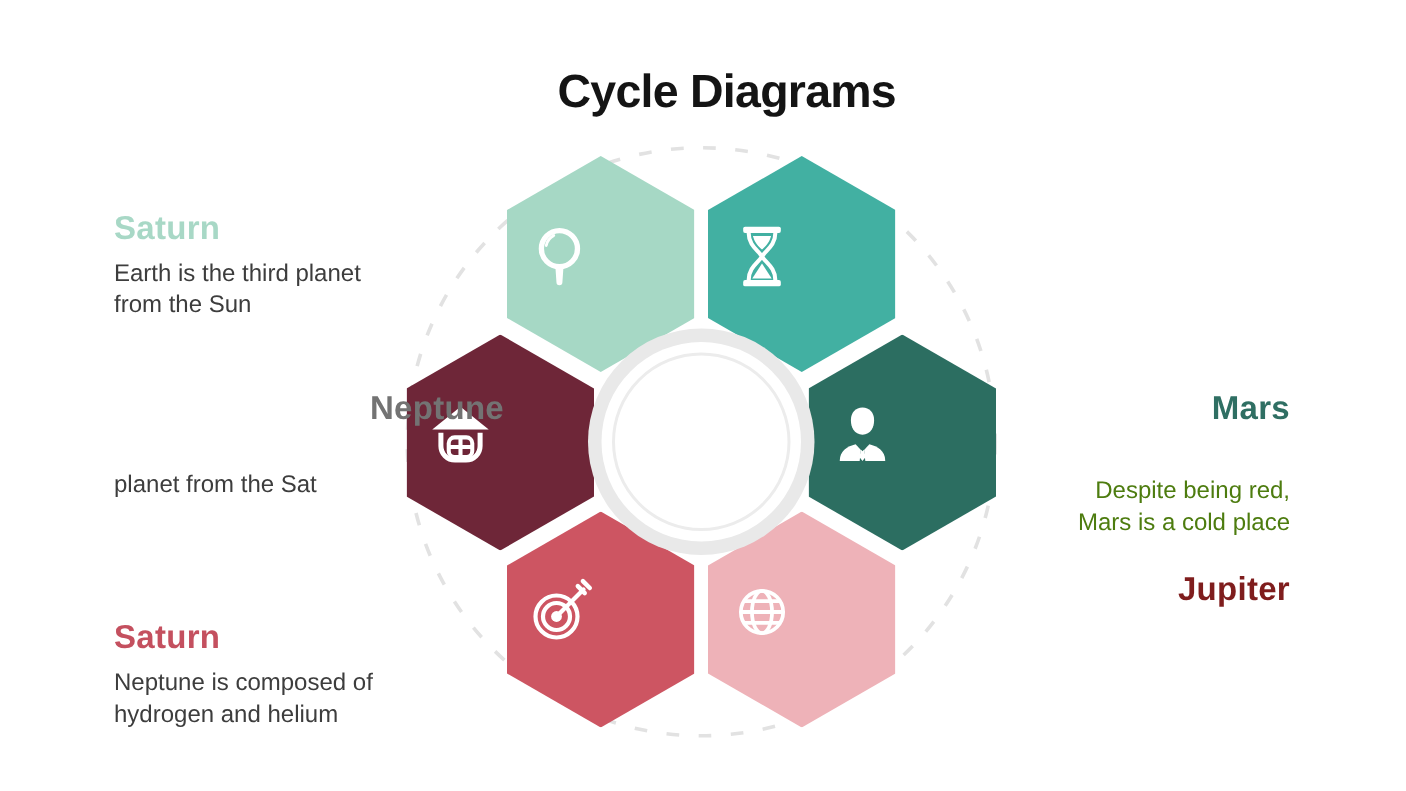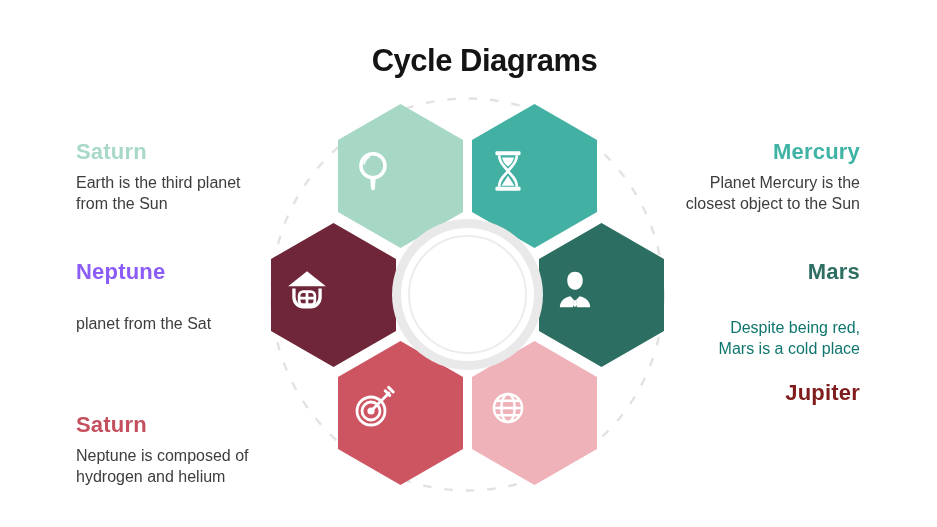--- a/index.html
+++ b/index.html
@@ -117,33 +117,29 @@
   <div class="plate" style="background: rgb(233, 233, 233);">
     <div class="plate-mid"></div>
     <div class="plate-core"></div>
   </div>
 
   <div class="info info-left row-1">
     <h2 style="color: rgb(168, 216, 198);">Saturn</h2>
     <p style="color: rgb(61, 61, 61);"><span>Earth is the third planet</span><br><span>from the Sun</span></p>
   </div>
   <div class="info info-left row-2">
-    <h2 style="color: #8b5cf6;">Neptune</h2>
+    <h2 style="color: #737373; text-align: right;">Neptune</h2>
     <p style="color: rgb(61, 61, 61);"><br><span>planet from the Sat</span></p>
   </div>
   <div class="info info-left row-3">
     <h2 style="color: rgb(196, 80, 95); margin-top: 32px;">Saturn</h2>
     <p style="color: rgb(61, 61, 61);"><span>Neptune is composed of</span><br><span>hydrogen and helium</span></p>
   </div>
 
-  <div class="info info-right row-1">
-    <h2 style="color: rgb(63, 179, 164);">Mercury</h2>
-    <p style="color: rgb(61, 61, 61);"><span>Planet Mercury is the</span><br><span>closest object to the Sun</span></p>
-  </div>
   <div class="info info-right row-2">
     <h2 style="color: rgb(47, 111, 99);">Mars</h2>
-    <p style="color: #0f766e; margin-top: 32px;"><span>Despite being red,</span><br><span>Mars is a cold place</span></p>
+    <p style="color: #4d7c0f; margin-top: 32px;"><span>Despite being red,</span><br><span>Mars is a cold place</span></p>
   </div>
   <div class="info info-right row-3">
     <h2 style="color: #7f1d1d;">Jupiter</h2>
   </div>
 
 </div>
 
 </body></html>

